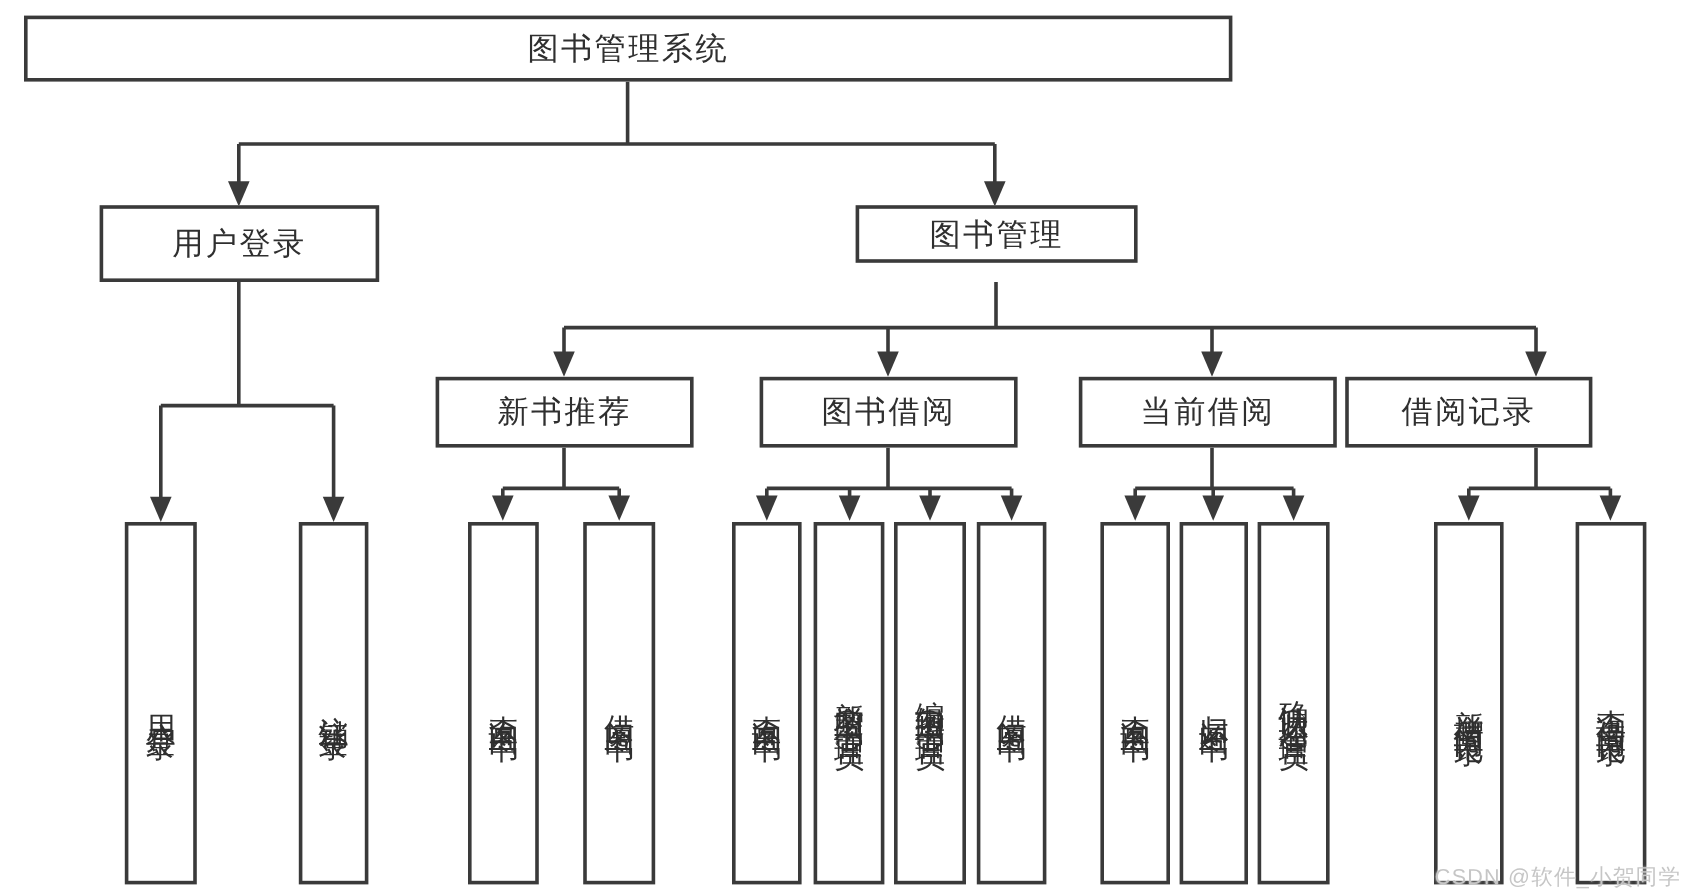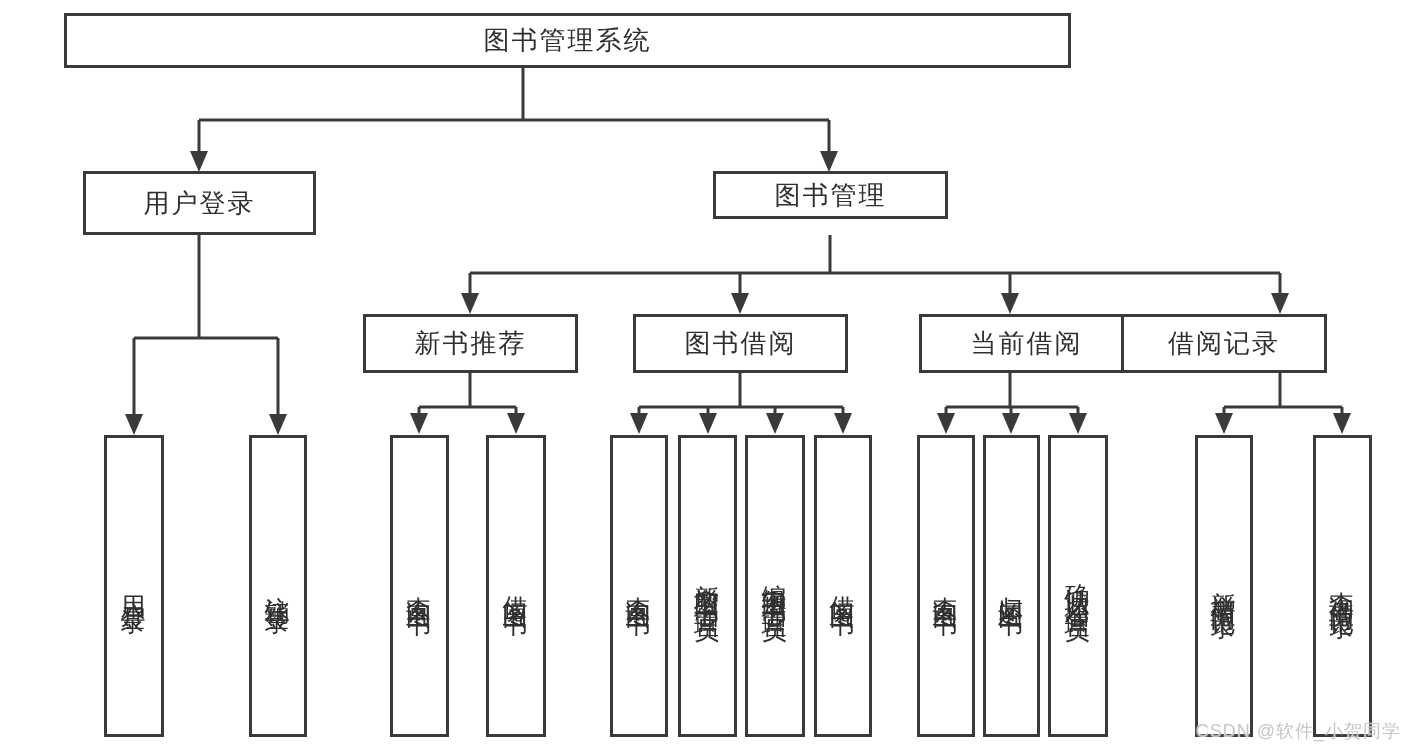--- a/index.html
+++ b/index.html
@@ -110,38 +110,38 @@
       <polygon points="766,413 784,413 775,434"></polygon>
       <polygon points="834,413 852,413 843,434"></polygon>
       <polygon points="937,413 955,413 946,434"></polygon>
       <polygon points="1002,413 1020,413 1011,434"></polygon>
       <polygon points="1069,413 1087,413 1078,434"></polygon>
       <polygon points="1215,413 1233,413 1224,434"></polygon>
       <polygon points="1333,413 1351,413 1342,434"></polygon>
     </g>
   </svg>
 
-  <div class="node" style="left:20px; top:13px; width:1007px; height:55px;margin-left:44px;">
+  <div class="node" style="left:20px; top:13px; width:1007px; height:55px;">
     <span>图书管理系统</span>
   </div>
 
   <div class="node" style="left:83px; top:171px; width:233px; height:64px;">
     <span>用户登录</span>
   </div>
   <div class="node" style="left:713px; top:171px; width:235px; height:48px;">
     <span>图书管理</span>
   </div>
 
   <div class="node" style="left:633px; top:314px; width:215px; height:59px;">
     <span>图书借阅</span>
   </div>
   <div class="node" style="left:363px; top:314px; width:215px; height:59px;">
     <span>新书推荐</span>
   </div>
-  <div class="node" style="left:919px; top:314px; width:215px; height:59px;">
+  <div class="node" style="left:899px; top:314px; width:215px; height:59px;">
     <span>当前借阅</span>
   </div>
   <div class="node" style="left:1121px; top:314px; width:206px; height:59px;text-align:right;">
     <span>借阅记录</span>
   </div>
 
   <div class="node v" style="left:104px; top:435px; width:60px; height:302px;">
     <span>用户登录</span>
   </div>
   <div class="node v" style="left:249px; top:435px; width:58px; height:302px;">

